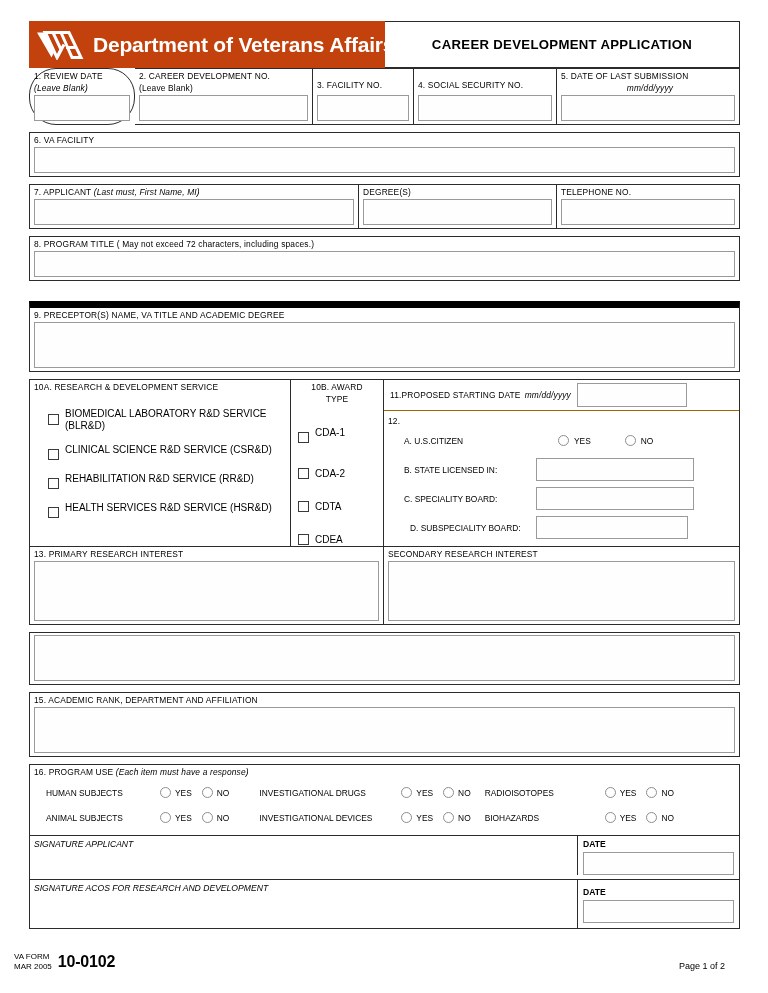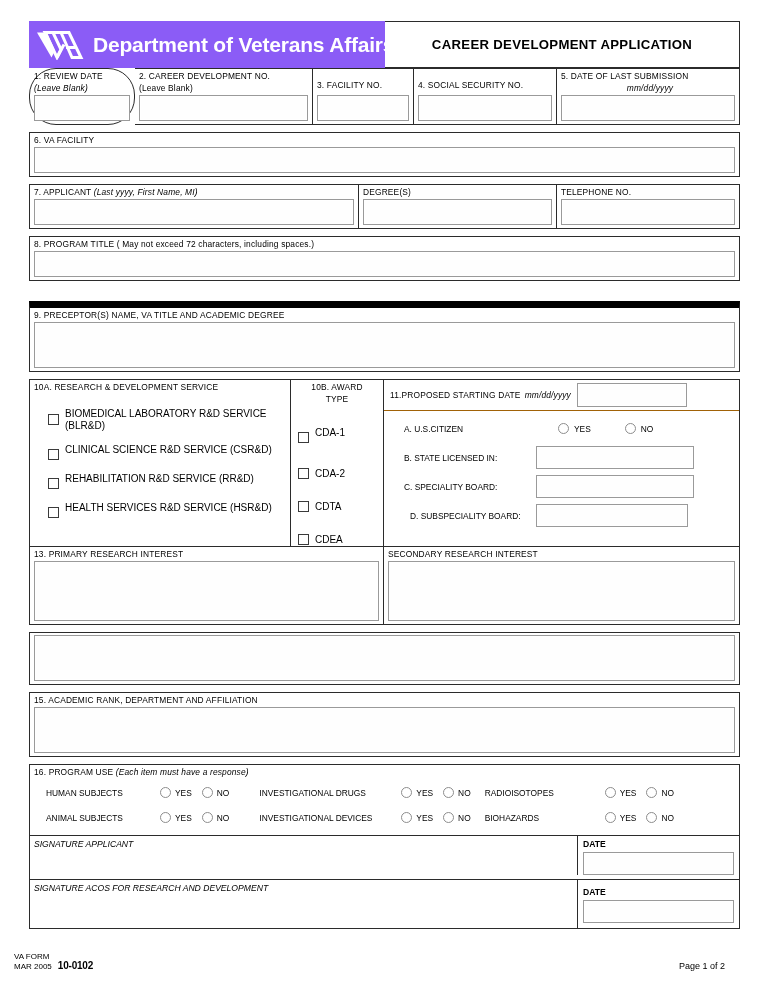--- a/index.html
+++ b/index.html
@@ -52,21 +52,21 @@
     box-shadow: inset 0 0 0 1px #ffffff, 0 0 0 0 transparent;
     margin: 2px 4px 3px 4px;
     height: 26px;
   }
   .fld.tall { height: 46px; }
   .fld.tall2 { height: 60px; }
 
   
   .hdr { display: flex; height: 47px; }
   .hdr-left {
-    background: #8b5cf6;
+    background: #c2410c;
     width: 356px;
     display: flex; align-items: center;
     padding-left: 6px;
   }
   .va-logo { width: 50px; height: 30px; flex: 0 0 auto; }
   .hdr-dept {
     color: #fff;
     font-size: 21px;
     font-weight: bold;
     letter-spacing: -0.2px;
@@ -180,21 +180,21 @@
 
   
   .footer {
     position: absolute;
     left: 14px; top: 952px;
     width: 711px;
     display: flex; align-items: flex-end; justify-content: space-between;
   }
   .ff-left { display: flex; align-items: flex-end; }
   .ff-small { font-size: 8px; line-height: 9.5px; }
-  .ff-num { font-size: 10px; font-weight: bold; margin-left: 6px; letter-spacing: -0.2px; }
+  .ff-num { font-size: 16px; font-weight: bold; margin-left: 6px; letter-spacing: -0.2px; }
   .ff-page { font-size: 9px; }
 </style>
 </head>
 <body>
 
 <div class="page">
   <div class="form-wrap">
 
     <div class="hdr">
       <div class="hdr-left">
@@ -244,21 +244,21 @@
       </div>
     </div>
 
     <div class="blk" style="margin-top:7px;border-top:1px solid #2b2b2b">
       <div class="lbl">6. VA FACILITY</div>
       <div class="fld"></div>
     </div>
 
     <div class="row7" style="margin-top:7px">
       <div class="a1" style="border-top:1px solid #2b2b2b">
-        <div class="lbl"><span>7. APPLICANT</span> <span class="ital">(Last yyyy, First Name, MI)</span></div>
+        <div class="lbl"><span>7. APPLICANT</span> <span class="ital">(Last must, First Name, MI)</span></div>
         <div class="fld"></div>
       </div>
       <div class="a2" style="border-top:1px solid #2b2b2b">
         <div class="lbl">DEGREE(S)</div>
         <div class="fld"></div>
       </div>
       <div class="a3" style="border-top:1px solid #2b2b2b">
         <div class="lbl">TELEPHONE NO.</div>
         <div class="fld"></div>
       </div>
@@ -320,20 +320,21 @@
       </div>
 
       <div class="col1112">
         <div class="sec11">
           <span class="lbl" style="padding:0 0 0 2px">11.PROPOSED STARTING DATE</span>
           <span class="lbl ital" style="padding:0 0 0 4px">mm/dd/yyyy</span>
           <span class="fld"></span>
         </div>
 
         <div class="sec12">
+          <div class="lbl" style="padding-left:0">12.</div>
 
           <div class="r12">
             <span class="t12">A. U.S.CITIZEN</span>
             <span style="display:flex;align-items:center;margin-left:22px">
               <span class="radio"></span>
               <span class="rlabel">YES</span>
             </span>
             <span style="display:flex;align-items:center;margin-left:14px">
               <span class="radio"></span>
               <span class="rlabel">NO</span>

